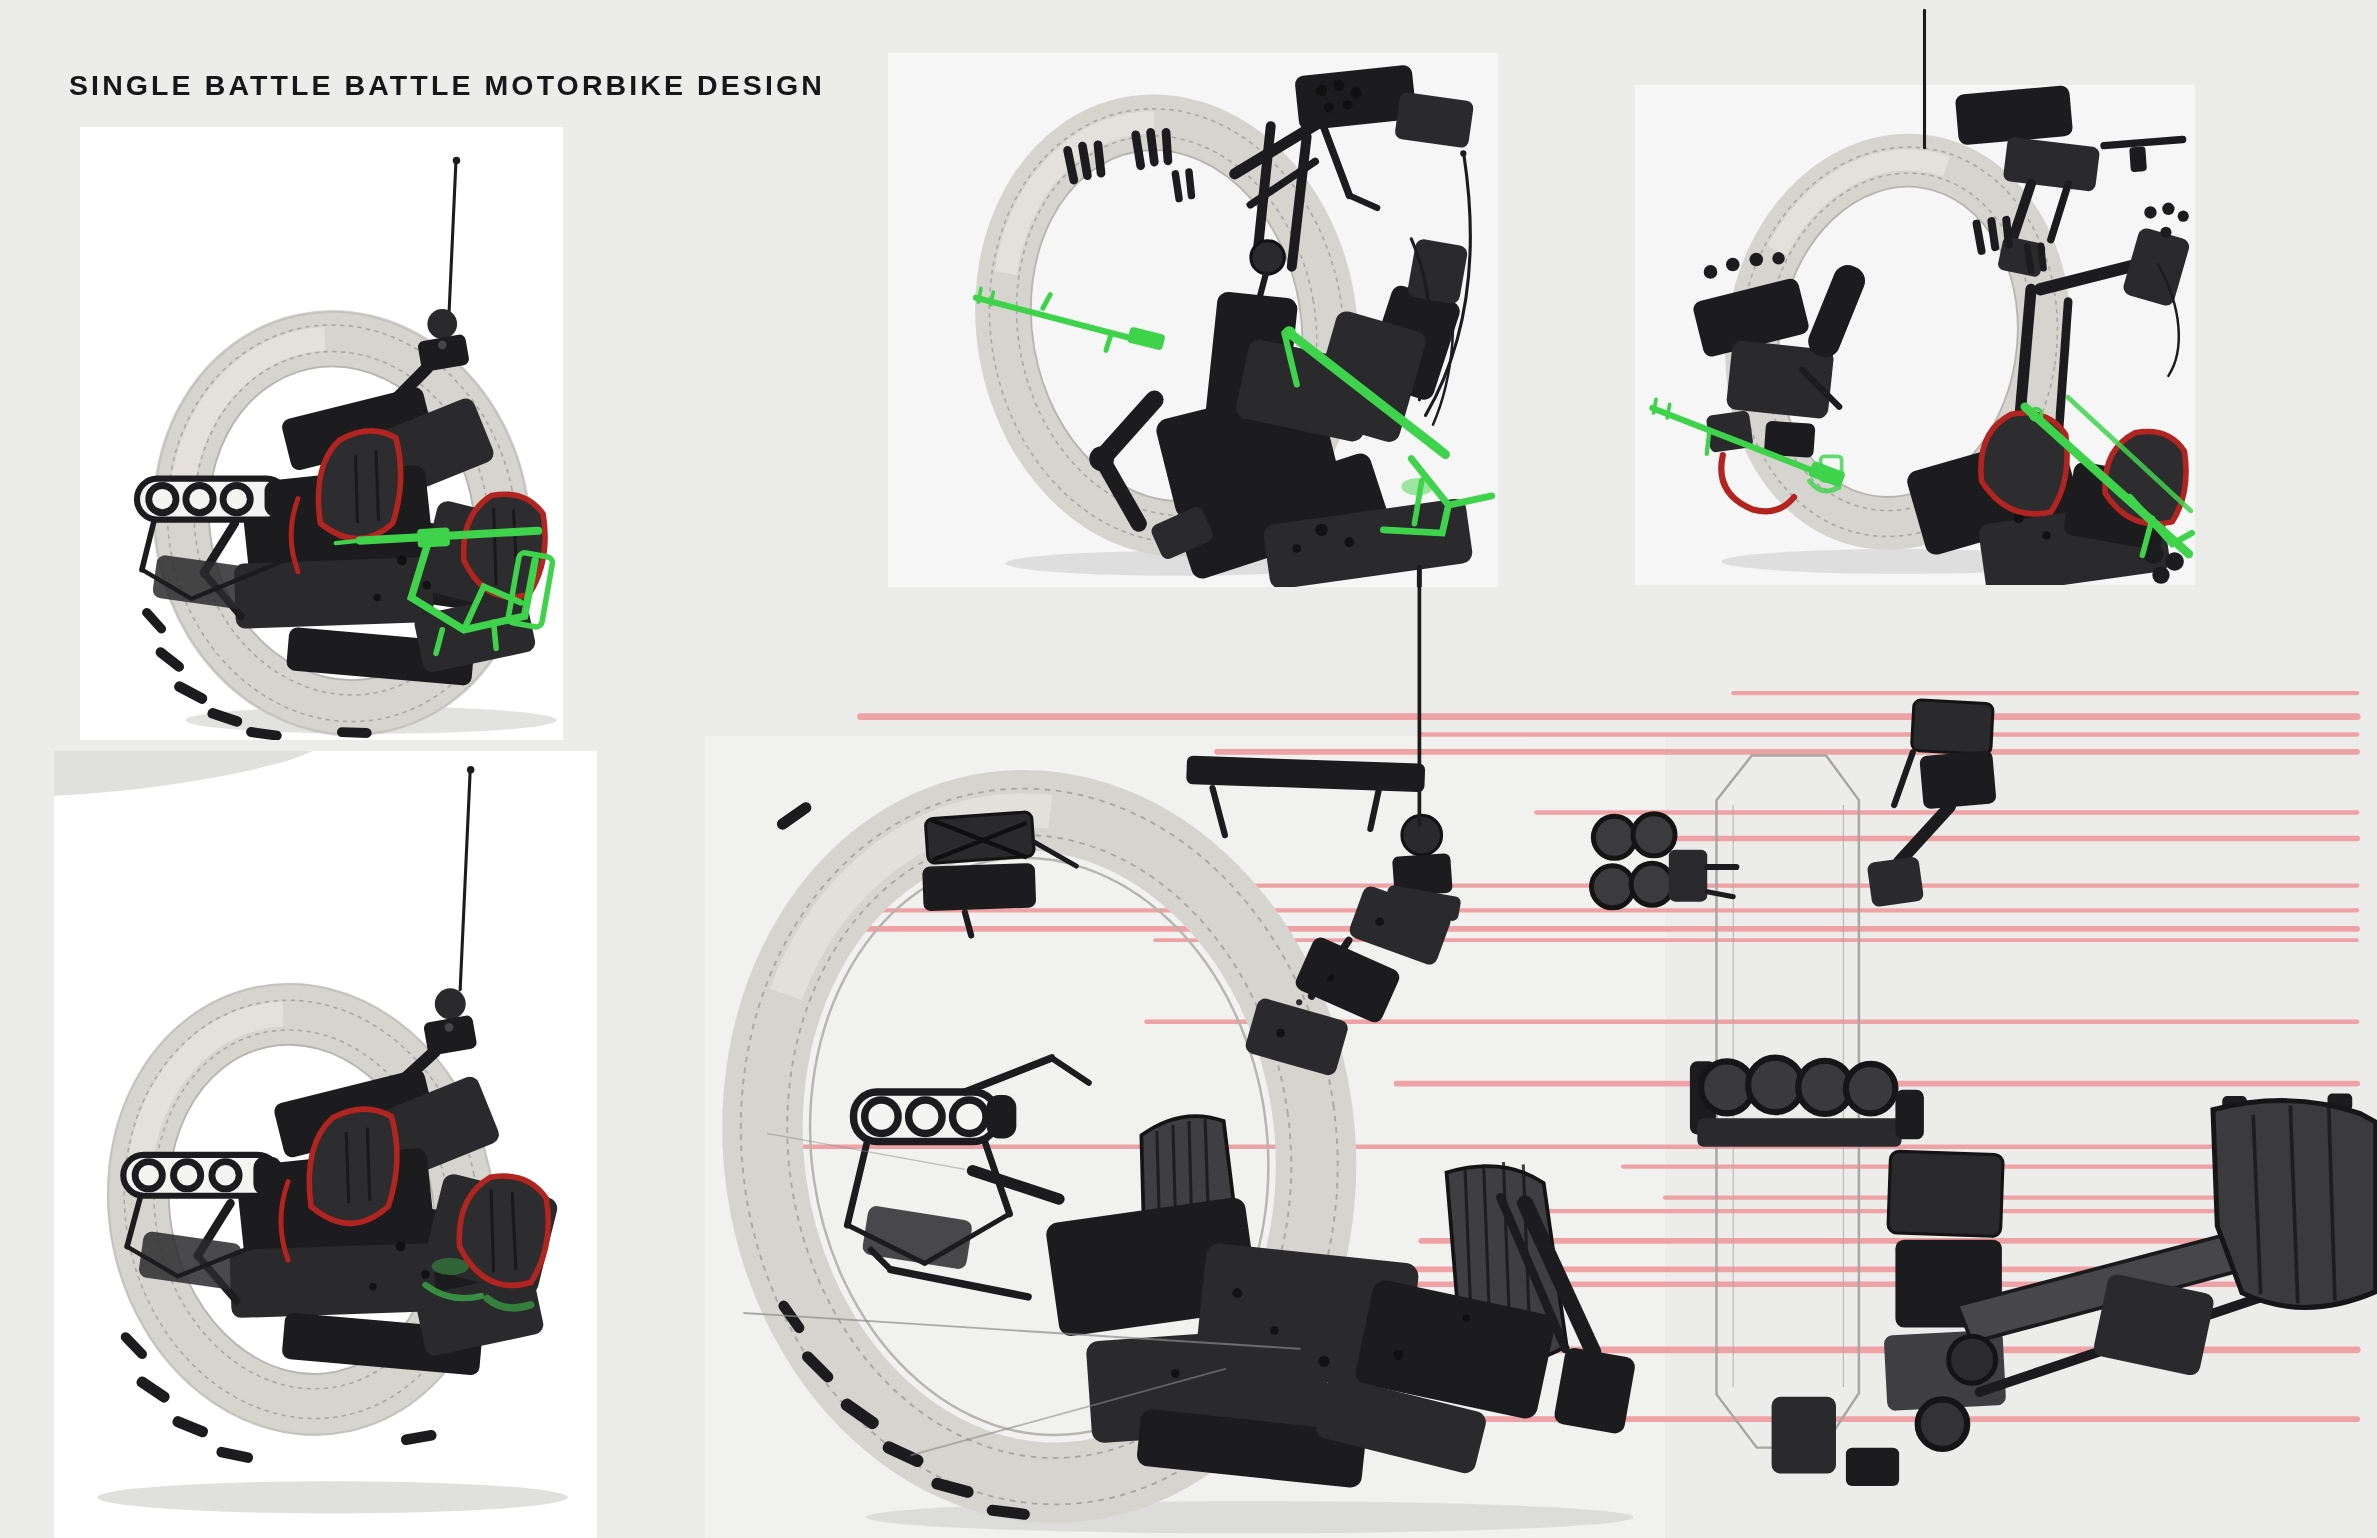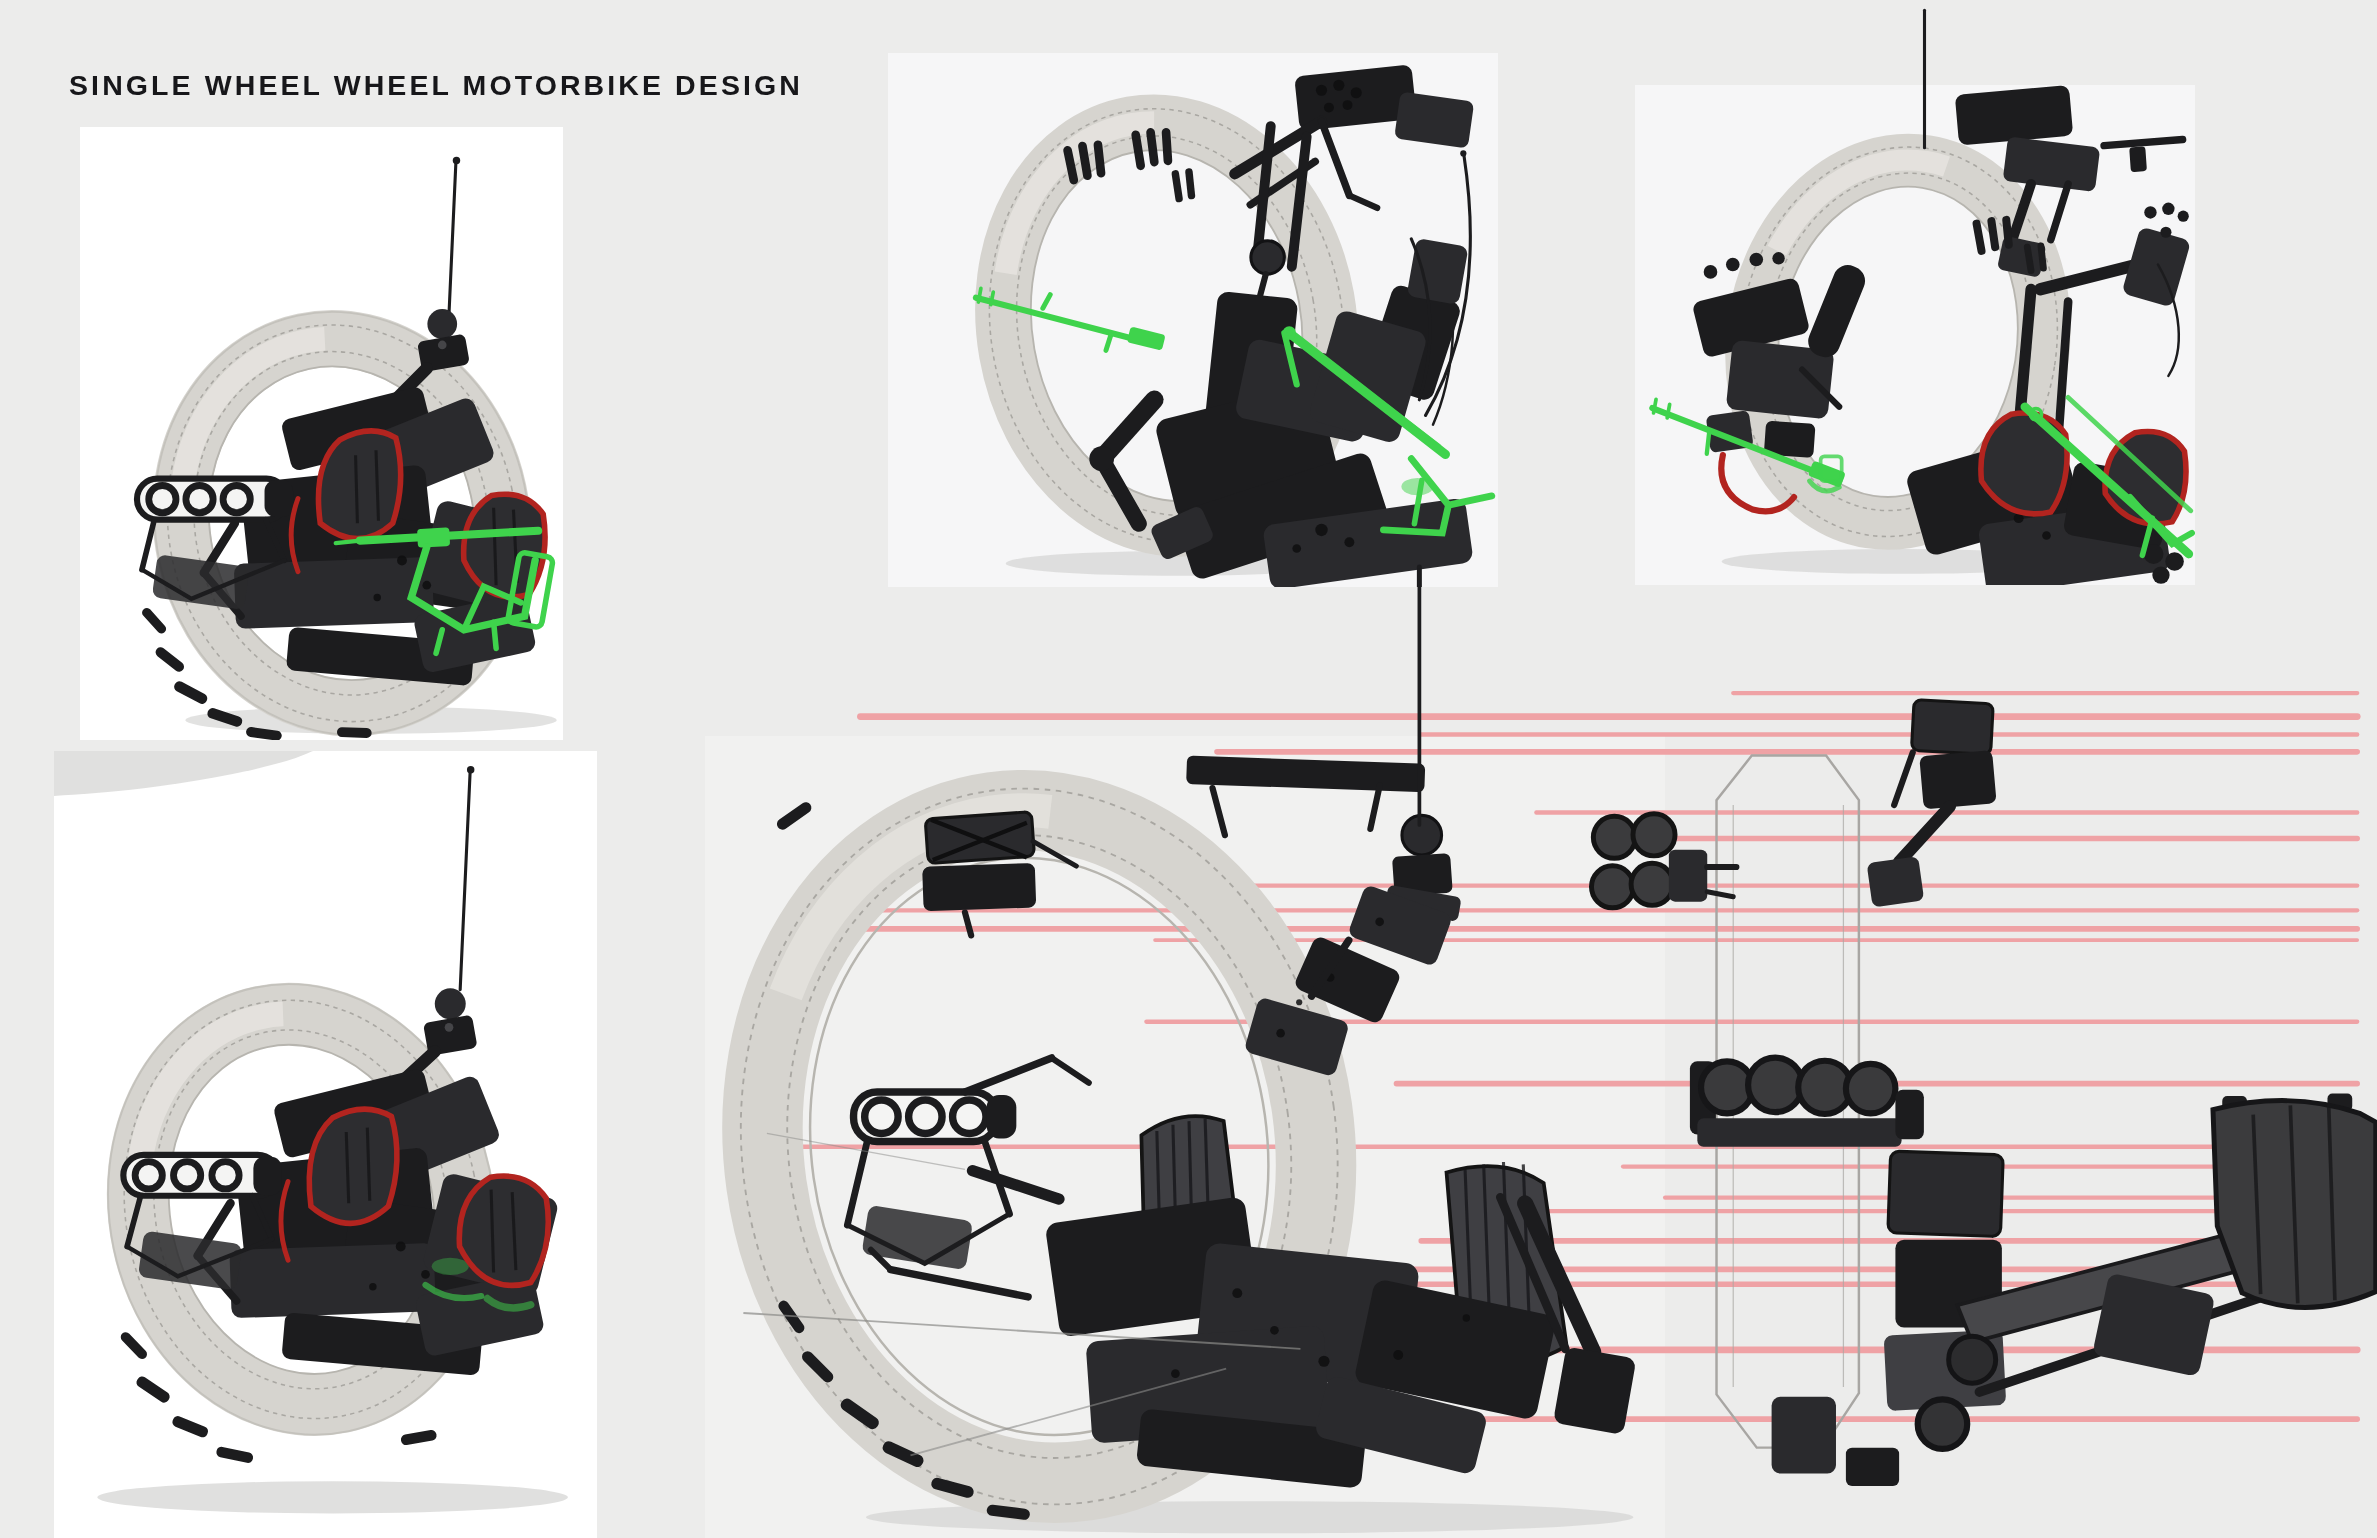--- a/index.html
+++ b/index.html
@@ -40,21 +40,21 @@
   .wht{fill:#f4f4f3;stroke:var(--ink,#1c1c1e);}
   .shd{fill:var(--shadow,#d8d8d7);}
   .gryln{stroke:var(--outline-gray,#a8a6a3);fill:none;}
   .scr{stroke:#8a8a88;fill:none;}
 </style>
 </head>
 <body>
 
 <div class="canvas">
 
-  <h1 class="title">SINGLE WHEEL WHEEL MOTORBIKE DESIGN</h1>
+  <h1 class="title">SINGLE BATTLE BATTLE MOTORBIKE DESIGN</h1>
 
   <div class="panel geo-a bg-white"></div>
   <div class="panel geo-b bg-white"></div>
   <div class="panel geo-c bg-soft"></div>
   <div class="panel geo-d bg-soft"></div>
   <div class="panel geo-e bg-light"></div>
 
   <svg id="guides-svg" viewBox="0 0 3840 2485">
       <line x1="2800" y1="1119" x2="3808" y2="1119" stroke-width="7" class="guide"></line>
       <line x1="1390" y1="1157" x2="3808" y2="1157" stroke-width="11" class="guide"></line>

